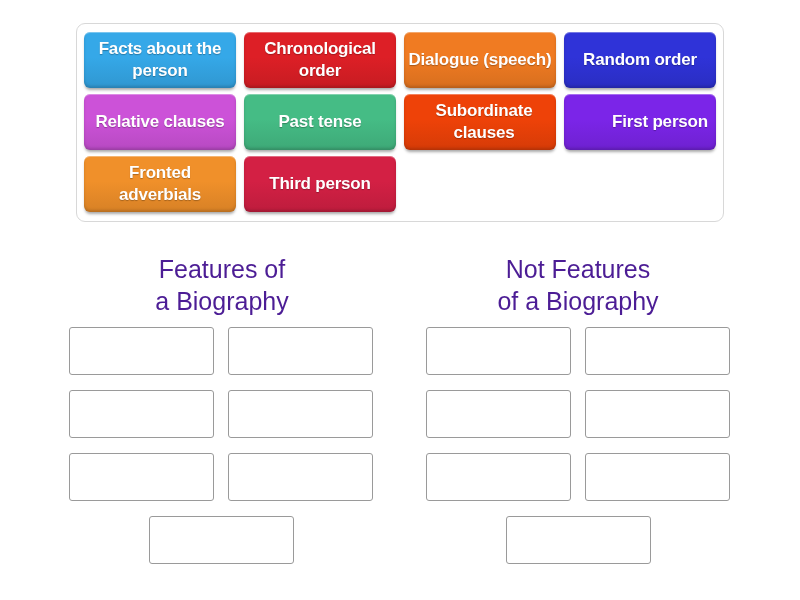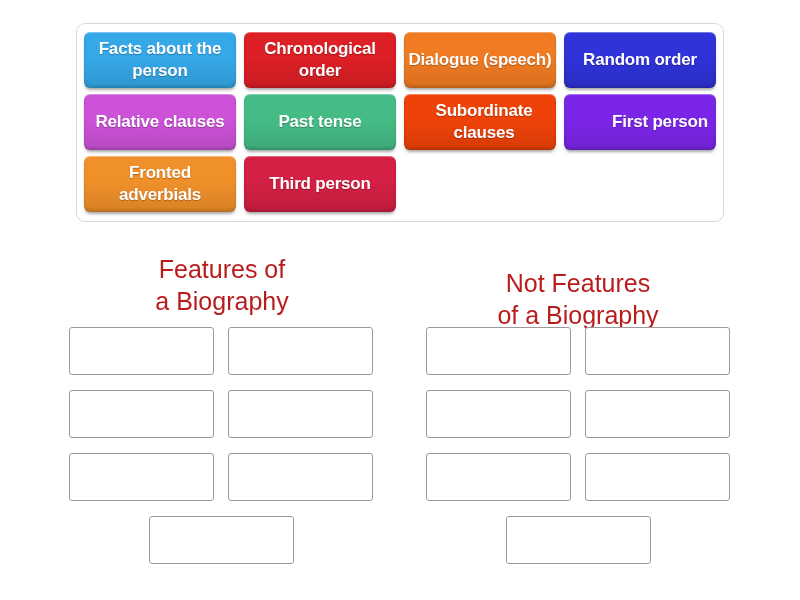--- a/index.html
+++ b/index.html
@@ -62,26 +62,26 @@
     display: block;
     width: 100%;
   }
 
   
   .column-title {
     position: absolute;
     text-align: center;
     font-size: 25px;
     line-height: 1.28;
-    color: #b91c1c;
+    color: #4c1d95;
     font-weight: normal;
     white-space: pre-line;
   }
   #column-title-0 { left: 72px; top: 253px; width: 300px; }
-  #column-title-1 { left: 428px; top: 267px; width: 300px; }
+  #column-title-1 { left: 428px; top: 253px; width: 300px; }
 
   
   .drop-column {
     position: absolute;
     top: 327px;
     width: 304px;
     display: flex;
     flex-wrap: wrap;
     justify-content: space-between;
     align-content: flex-start;

